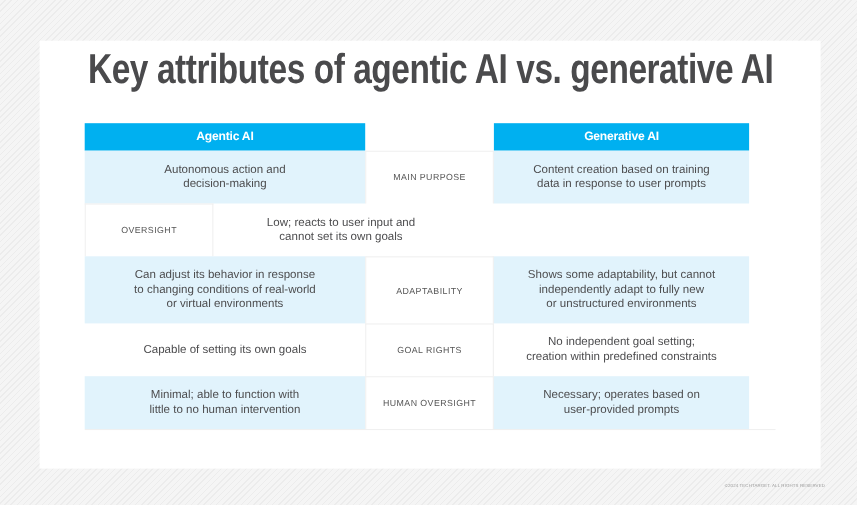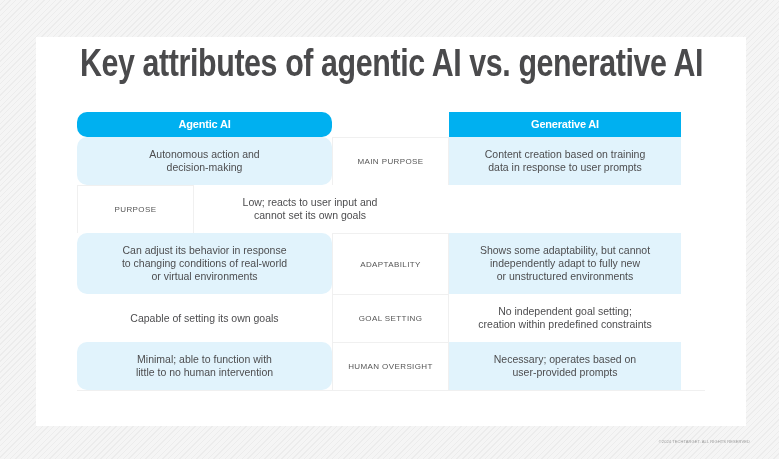--- a/index.html
+++ b/index.html
@@ -27,21 +27,21 @@
   }
   .table {
     position: absolute; left: 41px; top: 75px; width: 628px;
   }
   .row { display: flex; width: 628px; }
   .cell {
     display: flex; align-items: center; justify-content: center;
     text-align: center; box-sizing: border-box;
     font-size: 10.5px; color: #4d4d4f; line-height: 13px;
   }
-  .c-left { width: 255px; border-radius: 10px; }
+  .c-left { width: 255px; }
   .c-mid { width: 117px; font-size: 8px; letter-spacing: 0.4px; color: #555; border-top: 1px solid #f0f0f0; border-left: 1px solid #f0f0f0; border-right: 1px solid #f0f0f0; }
   .c-right { width: 232px; }
   .hdr .cell { height: 25px; }
   .hdr .c-left, .hdr .c-right {
     background: #00b0f0; color: #ffffff; font-weight: bold; font-size: 11px;
     letter-spacing: -0.2px;
   }
   .hdr .c-mid { border: none; }
   .shade .c-left, .shade .c-right { background: #e1f3fc; }
   .footer {
@@ -67,38 +67,38 @@
 
     <div class="row shade" style="height:48px">
       <div class="cell c-left ml">Autonomous action and
 decision-making</div>
       <div class="cell c-mid">MAIN PURPOSE</div>
       <div class="cell c-right ml">Content creation based on training
 data in response to user prompts</div>
     </div>
 
     <div class="row" style="height:48px">
-      <div class="cell c-mid">PURPOSE</div>
+      <div class="cell c-mid">OVERSIGHT</div>
       <div class="cell c-right ml">Low; reacts to user input and
 cannot set its own goals</div>
     </div>
 
     <div class="row shade" style="height:61px">
       <div class="cell c-left ml">Can adjust its behavior in response
 to changing conditions of real-world
 or virtual environments</div>
       <div class="cell c-mid">ADAPTABILITY</div>
       <div class="cell c-right ml">Shows some adaptability, but cannot
 independently adapt to fully new
 or unstructured environments</div>
     </div>
 
     <div class="row" style="height:48px">
       <div class="cell c-left ml">Capable of setting its own goals</div>
-      <div class="cell c-mid">GOAL SETTING</div>
+      <div class="cell c-mid">GOAL RIGHTS</div>
       <div class="cell c-right ml">No independent goal setting;
 creation within predefined constraints</div>
     </div>
 
     <div class="row shade" style="height:48px; border-bottom:1px solid #f0f0f0">
       <div class="cell c-left ml">Minimal; able to function with
 little to no human intervention</div>
       <div class="cell c-mid">HUMAN OVERSIGHT</div>
       <div class="cell c-right ml">Necessary; operates based on
 user-provided prompts</div>

